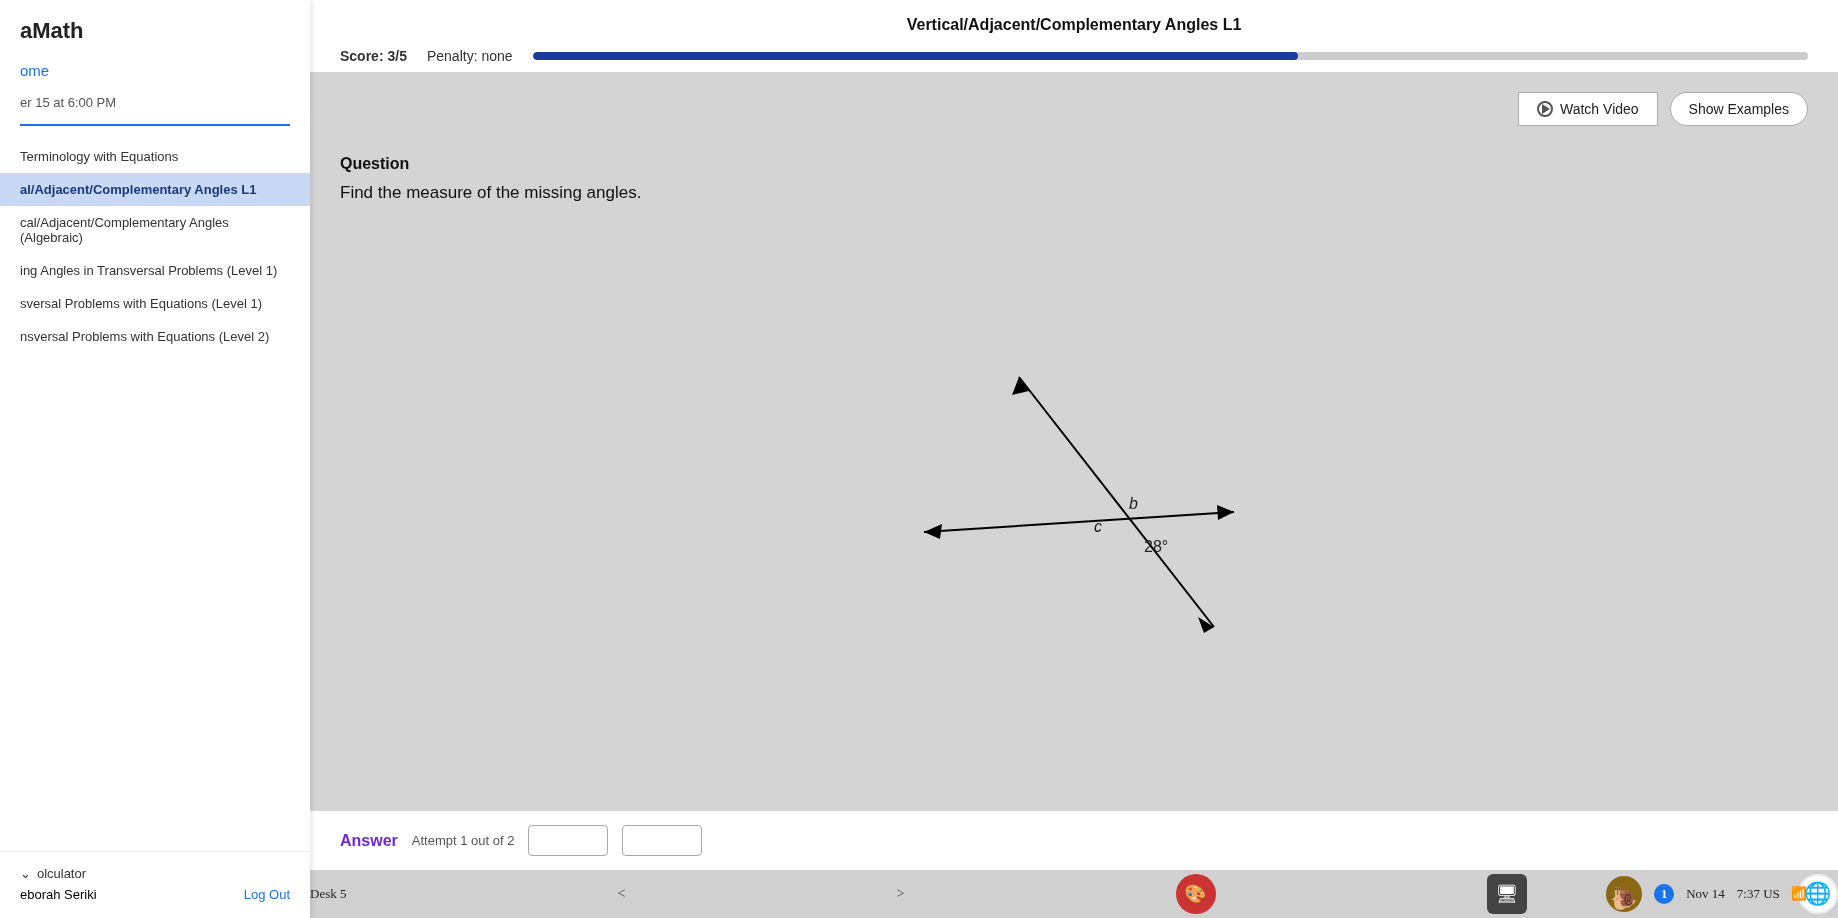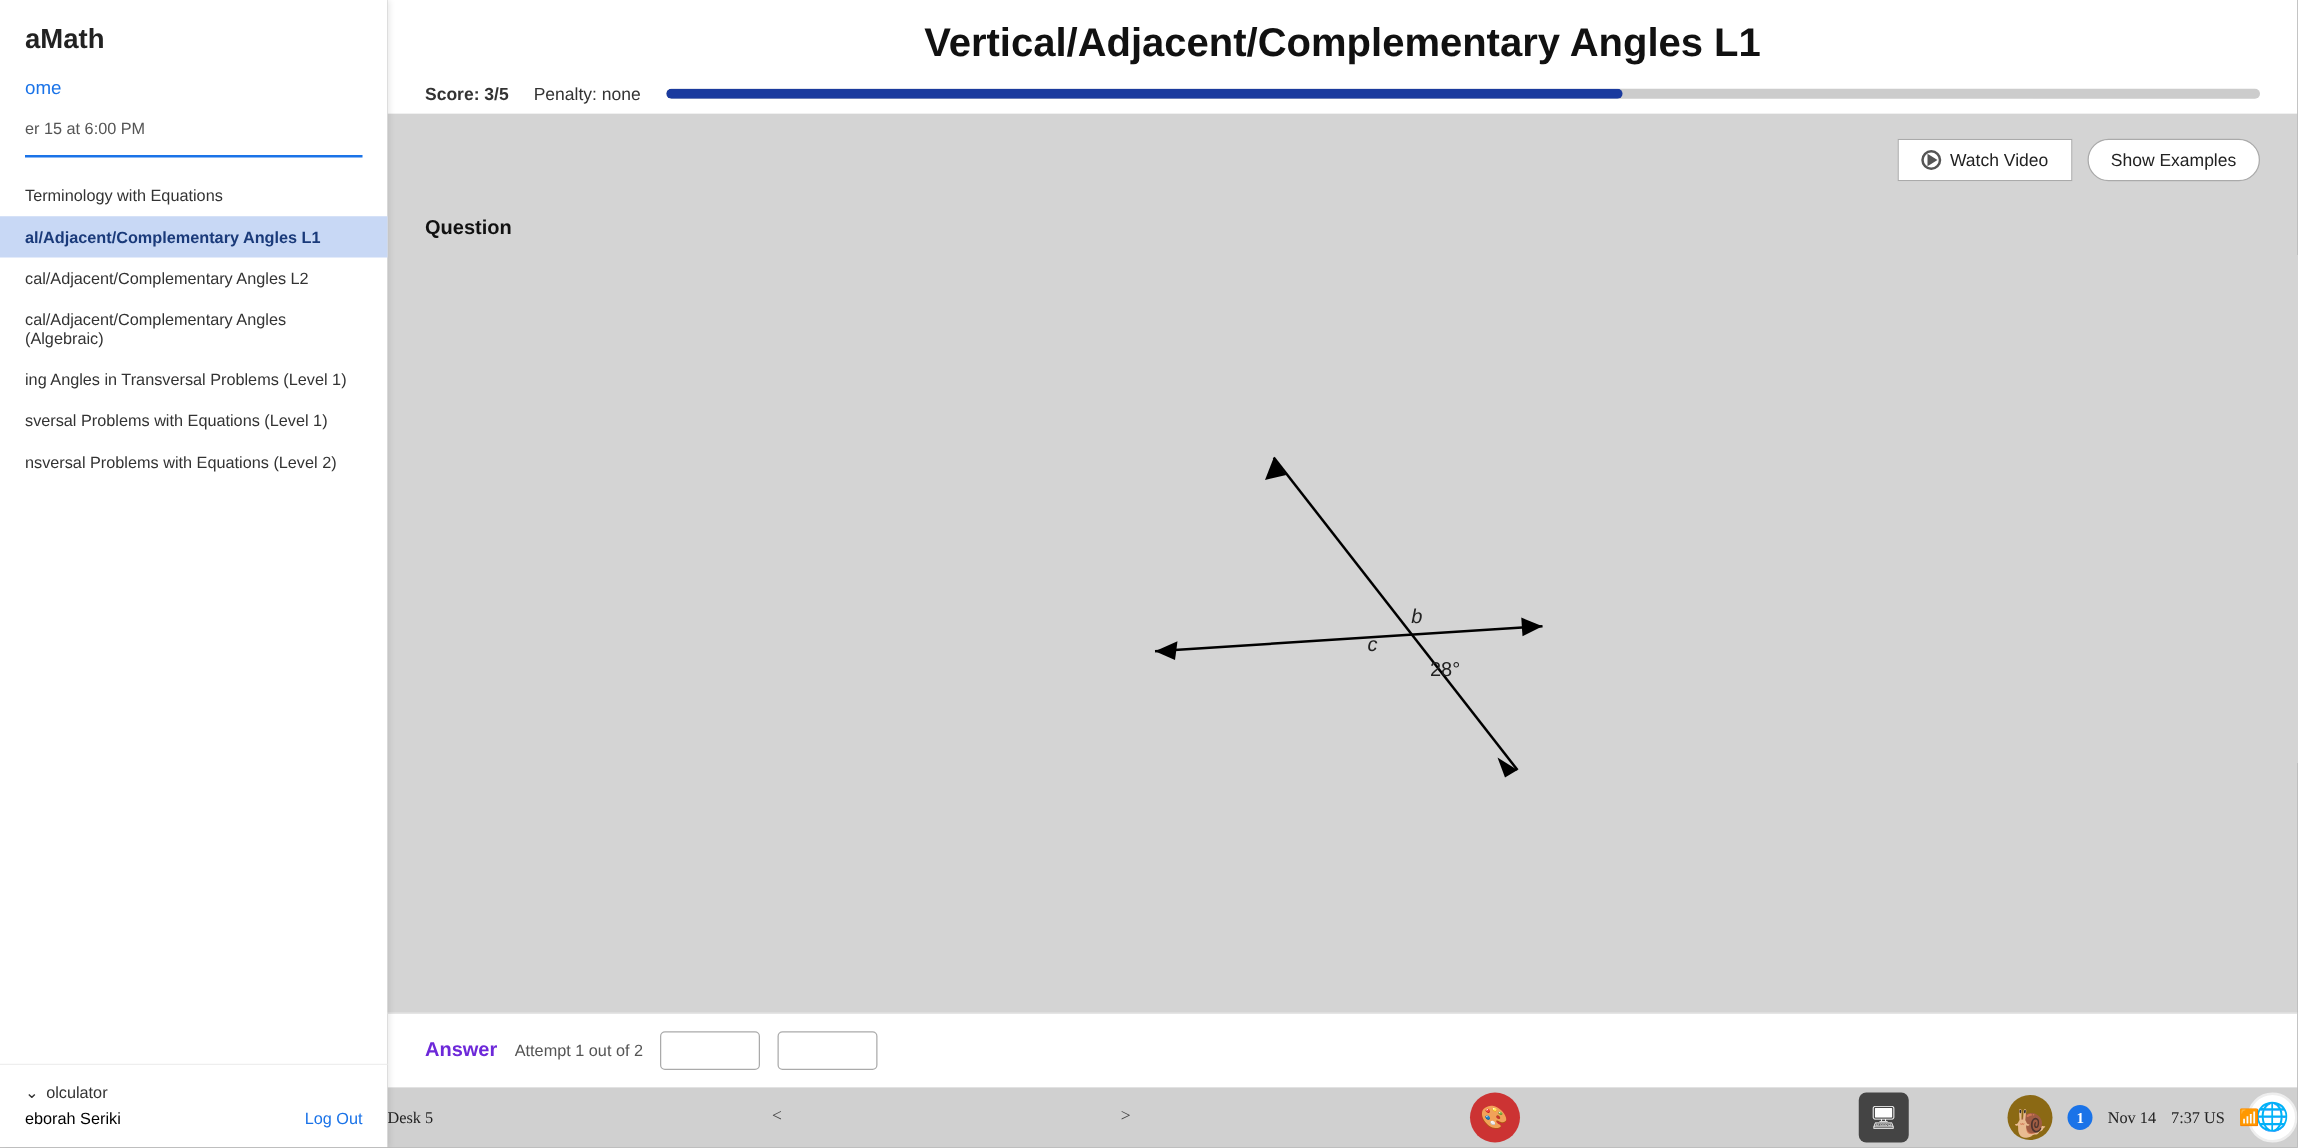--- a/index.html
+++ b/index.html
@@ -108,21 +108,21 @@
       overflow: hidden;
     }
 
     
     .main-header {
       background: #fff;
       padding: 16px 30px 0 30px;
     }
 
     .main-title {
-      font-size: 32px;
+      font-size: 16px;
       font-weight: bold;
       text-align: center;
       margin-bottom: 14px;
       color: #111;
     }
 
     .score-row {
       display: flex;
       align-items: center;
       gap: 20px;
@@ -341,21 +341,20 @@
 <body>
 
 <div class="sidebar">
   <div class="sidebar-logo">aMath</div>
   <div class="sidebar-home">ome</div>
   <div class="sidebar-due">er 15 at 6:00 PM</div>
   <hr class="sidebar-divider">
   <div class="sidebar-section-items">
     <div class="sidebar-item">Terminology with Equations</div>
     <div class="sidebar-item active">al/Adjacent/Complementary Angles L1</div>
-    <div class="sidebar-item">cal/Adjacent/Complementary Angles L2</div>
     <div class="sidebar-item">cal/Adjacent/Complementary Angles (Algebraic)</div>
     <div class="sidebar-item">ing Angles in Transversal Problems (Level 1)</div>
     <div class="sidebar-item">sversal Problems with Equations (Level 1)</div>
     <div class="sidebar-item">nsversal Problems with Equations (Level 2)</div>
   </div>
   <div class="sidebar-bottom">
     <div class="sidebar-calculator">
       <span>⌄</span>
       <span>olculator</span>
     </div>
@@ -385,20 +384,21 @@
       <button class="btn-watch-video">
         <div class="play-icon">
           <div class="play-triangle"></div>
         </div>
         <span>Watch Video</span>
       </button>
       <button class="btn-show-examples">Show Examples</button>
     </div>
 
     <div class="question-label">Question</div>
+    <div class="question-text">Find the measure of the missing angles.</div>
 
     <div class="diagram-container">
       <svg class="diagram-svg" viewBox="0 0 500 380">
 
         <line x1="195" y1="60" x2="390" y2="310" stroke="black" stroke-width="2"></line>
 
         <polygon points="195,60 188,78 205,74" fill="black"></polygon>
 
         <polygon points="390,310 374,300 380,316" fill="black"></polygon>
 

